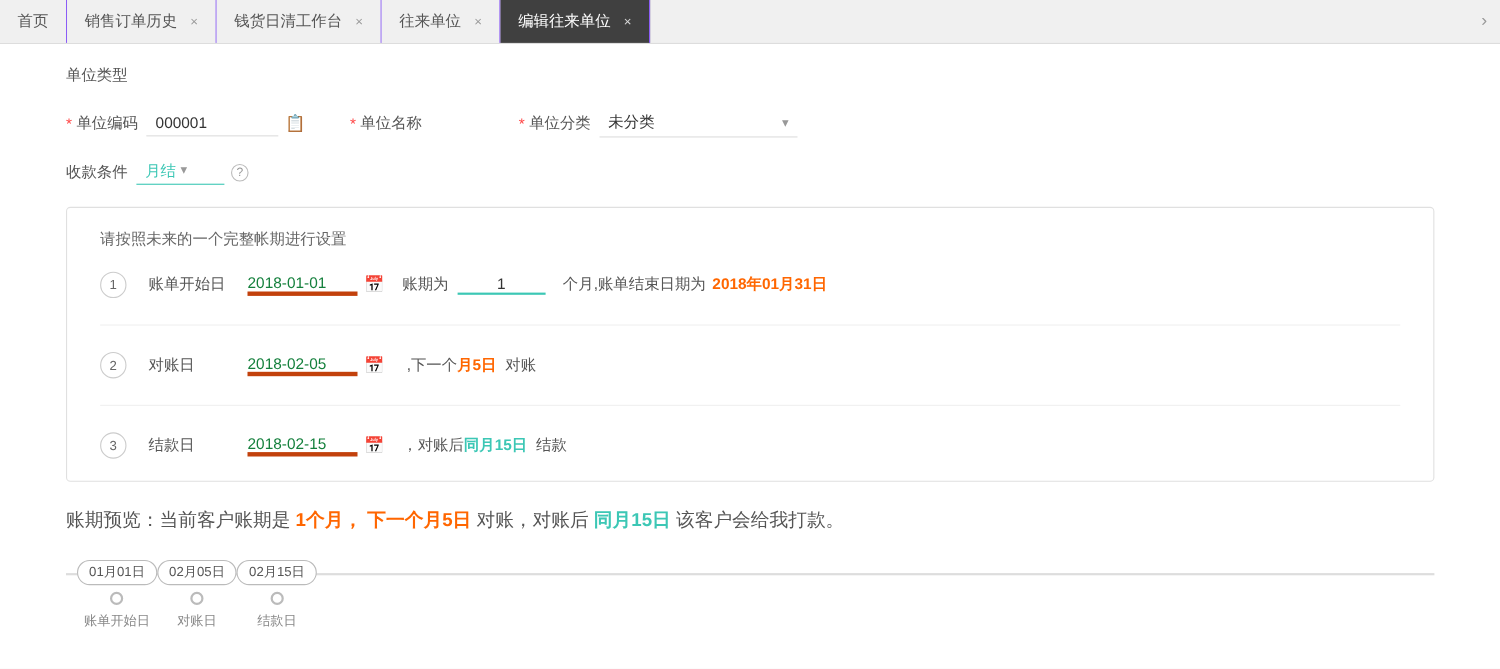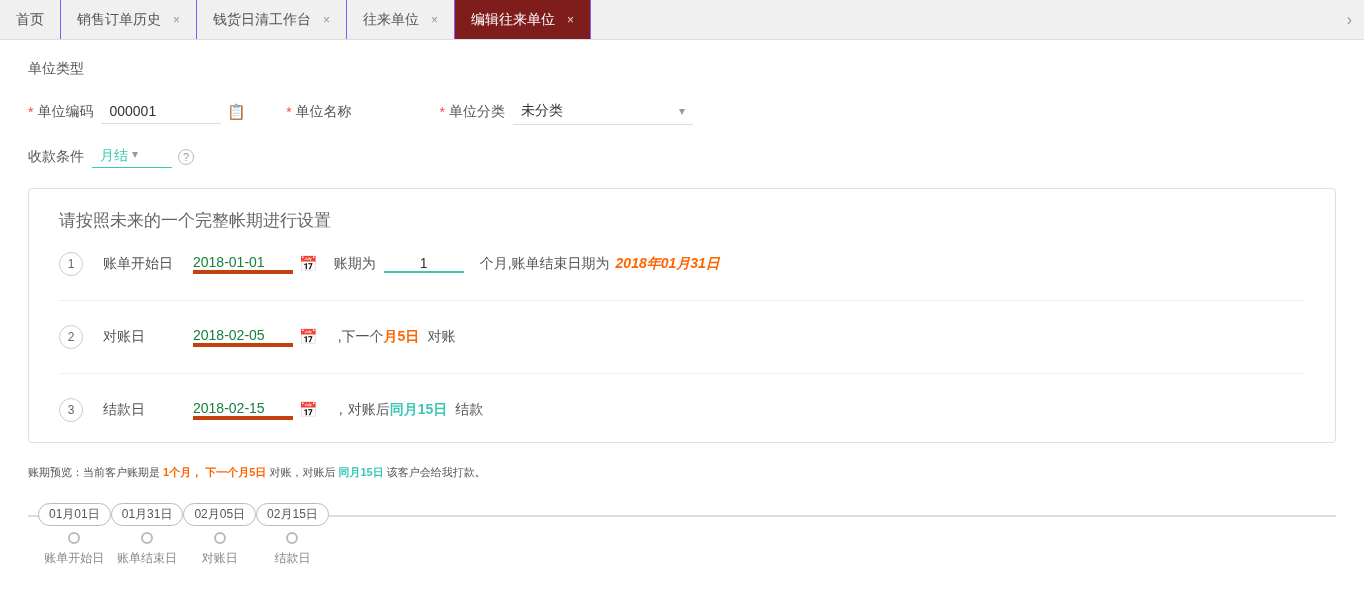--- a/index.html
+++ b/index.html
@@ -20,21 +20,21 @@
       cursor: pointer;
       font-size: 14px;
       color: #555;
       border-right: 1px solid #8b5cf6;
       gap: 8px;
       background: #f0f0f0;
       white-space: nowrap;
     }
     .tab-item:first-child { border-left: none; }
     .tab-item.active {
-      background: #7f1d1d;
+      background: #404040;
       color: #fff;
     }
     .tab-close {
       font-size: 12px;
       color: #999;
       cursor: pointer;
       margin-left: 4px;
     }
     .tab-item.active .tab-close { color: rgba(255,255,255,0.8); }
     .tab-expand {
@@ -42,21 +42,21 @@
       display: flex;
       align-items: center;
       padding: 0 12px;
       color: #999;
       cursor: pointer;
       font-size: 16px;
     }
 
     
     .main-content {
-      padding: 20px 28px;
+      padding: 20px 60px;
       background: #fff;
       min-height: calc(100vh - 40px);
     }
 
     
     .form-row {
       display: flex;
       align-items: center;
       margin-bottom: 20px;
       gap: 0;
@@ -145,21 +145,21 @@
 
     
     .section-box {
       border: 1px solid #e0e0e0;
       border-radius: 4px;
       padding: 20px 30px;
       margin-bottom: 20px;
     }
 
     .section-title {
-      font-size: 17px;
+      font-size: 14px;
       color: #666;
       margin-bottom: 20px;
     }
 
     
     .data-row {
       display: flex;
       align-items: center;
       margin-bottom: 24px;
       padding-bottom: 24px;
@@ -208,21 +208,21 @@
       border-bottom: 2px solid #3cc7b5;
       outline: none;
       font-size: 14px;
       color: #333;
       width: 80px;
       text-align: center;
     }
 
     
     .preview-bar {
-      font-size: 11px;
+      font-size: 17px;
       color: #555;
       margin-bottom: 20px;
       line-height: 1.8;
     }
 
     
     .timeline {
       display: flex;
       align-items: center;
       position: relative;
@@ -366,21 +366,21 @@
     <div class="section-title">请按照未来的一个完整帐期进行设置</div>
 
     <div class="data-row">
       <div class="row-number">1</div>
       <span class="row-label">账单开始日</span>
       <input class="row-date-input" value="2018-01-01" style="">
       <span class="cal-icon">📅</span>
       <span class="row-suffix" style="margin-left:16px;">账期为</span>
       <input class="period-input" value="1" style="margin: 0px 8px;">
       <span class="row-suffix">个月,账单结束日期为</span>
-      <span class="highlight-orange" style="margin-left:6px;font-style:italic;">2018年01月31日</span>
+      <span class="highlight-orange" style="margin-left:6px;">2018年01月31日</span>
     </div>
 
     <div class="data-row">
       <div class="row-number">2</div>
       <span class="row-label">对账日</span>
       <input class="row-date-input" value="2018-02-05" style="">
       <span class="cal-icon">📅</span>
       <span class="row-suffix" style="margin-left:20px;">,下一个</span>
       <span class="highlight-orange">月5日</span>
       <span class="row-suffix">对账</span>
@@ -406,25 +406,20 @@
     <span>该客户会给我打款。</span>
   </div>
 
   <div class="timeline" style="padding: 0 10px;">
     <div class="timeline-line"></div>
     <div class="timeline-nodes">
       <div class="timeline-node">
         <div class="node-date">01月01日</div>
         <div class="node-dot"></div>
         <div class="node-name">账单开始日</div>
-      </div>
-      <div class="timeline-node">
-        <div class="node-date">01月31日</div>
-        <div class="node-dot"></div>
-        <div class="node-name">账单结束日</div>
       </div>
       <div class="timeline-node">
         <div class="node-date">02月05日</div>
         <div class="node-dot"></div>
         <div class="node-name">对账日</div>
       </div>
       <div class="timeline-node">
         <div class="node-date">02月15日</div>
         <div class="node-dot"></div>
         <div class="node-name">结款日</div>

